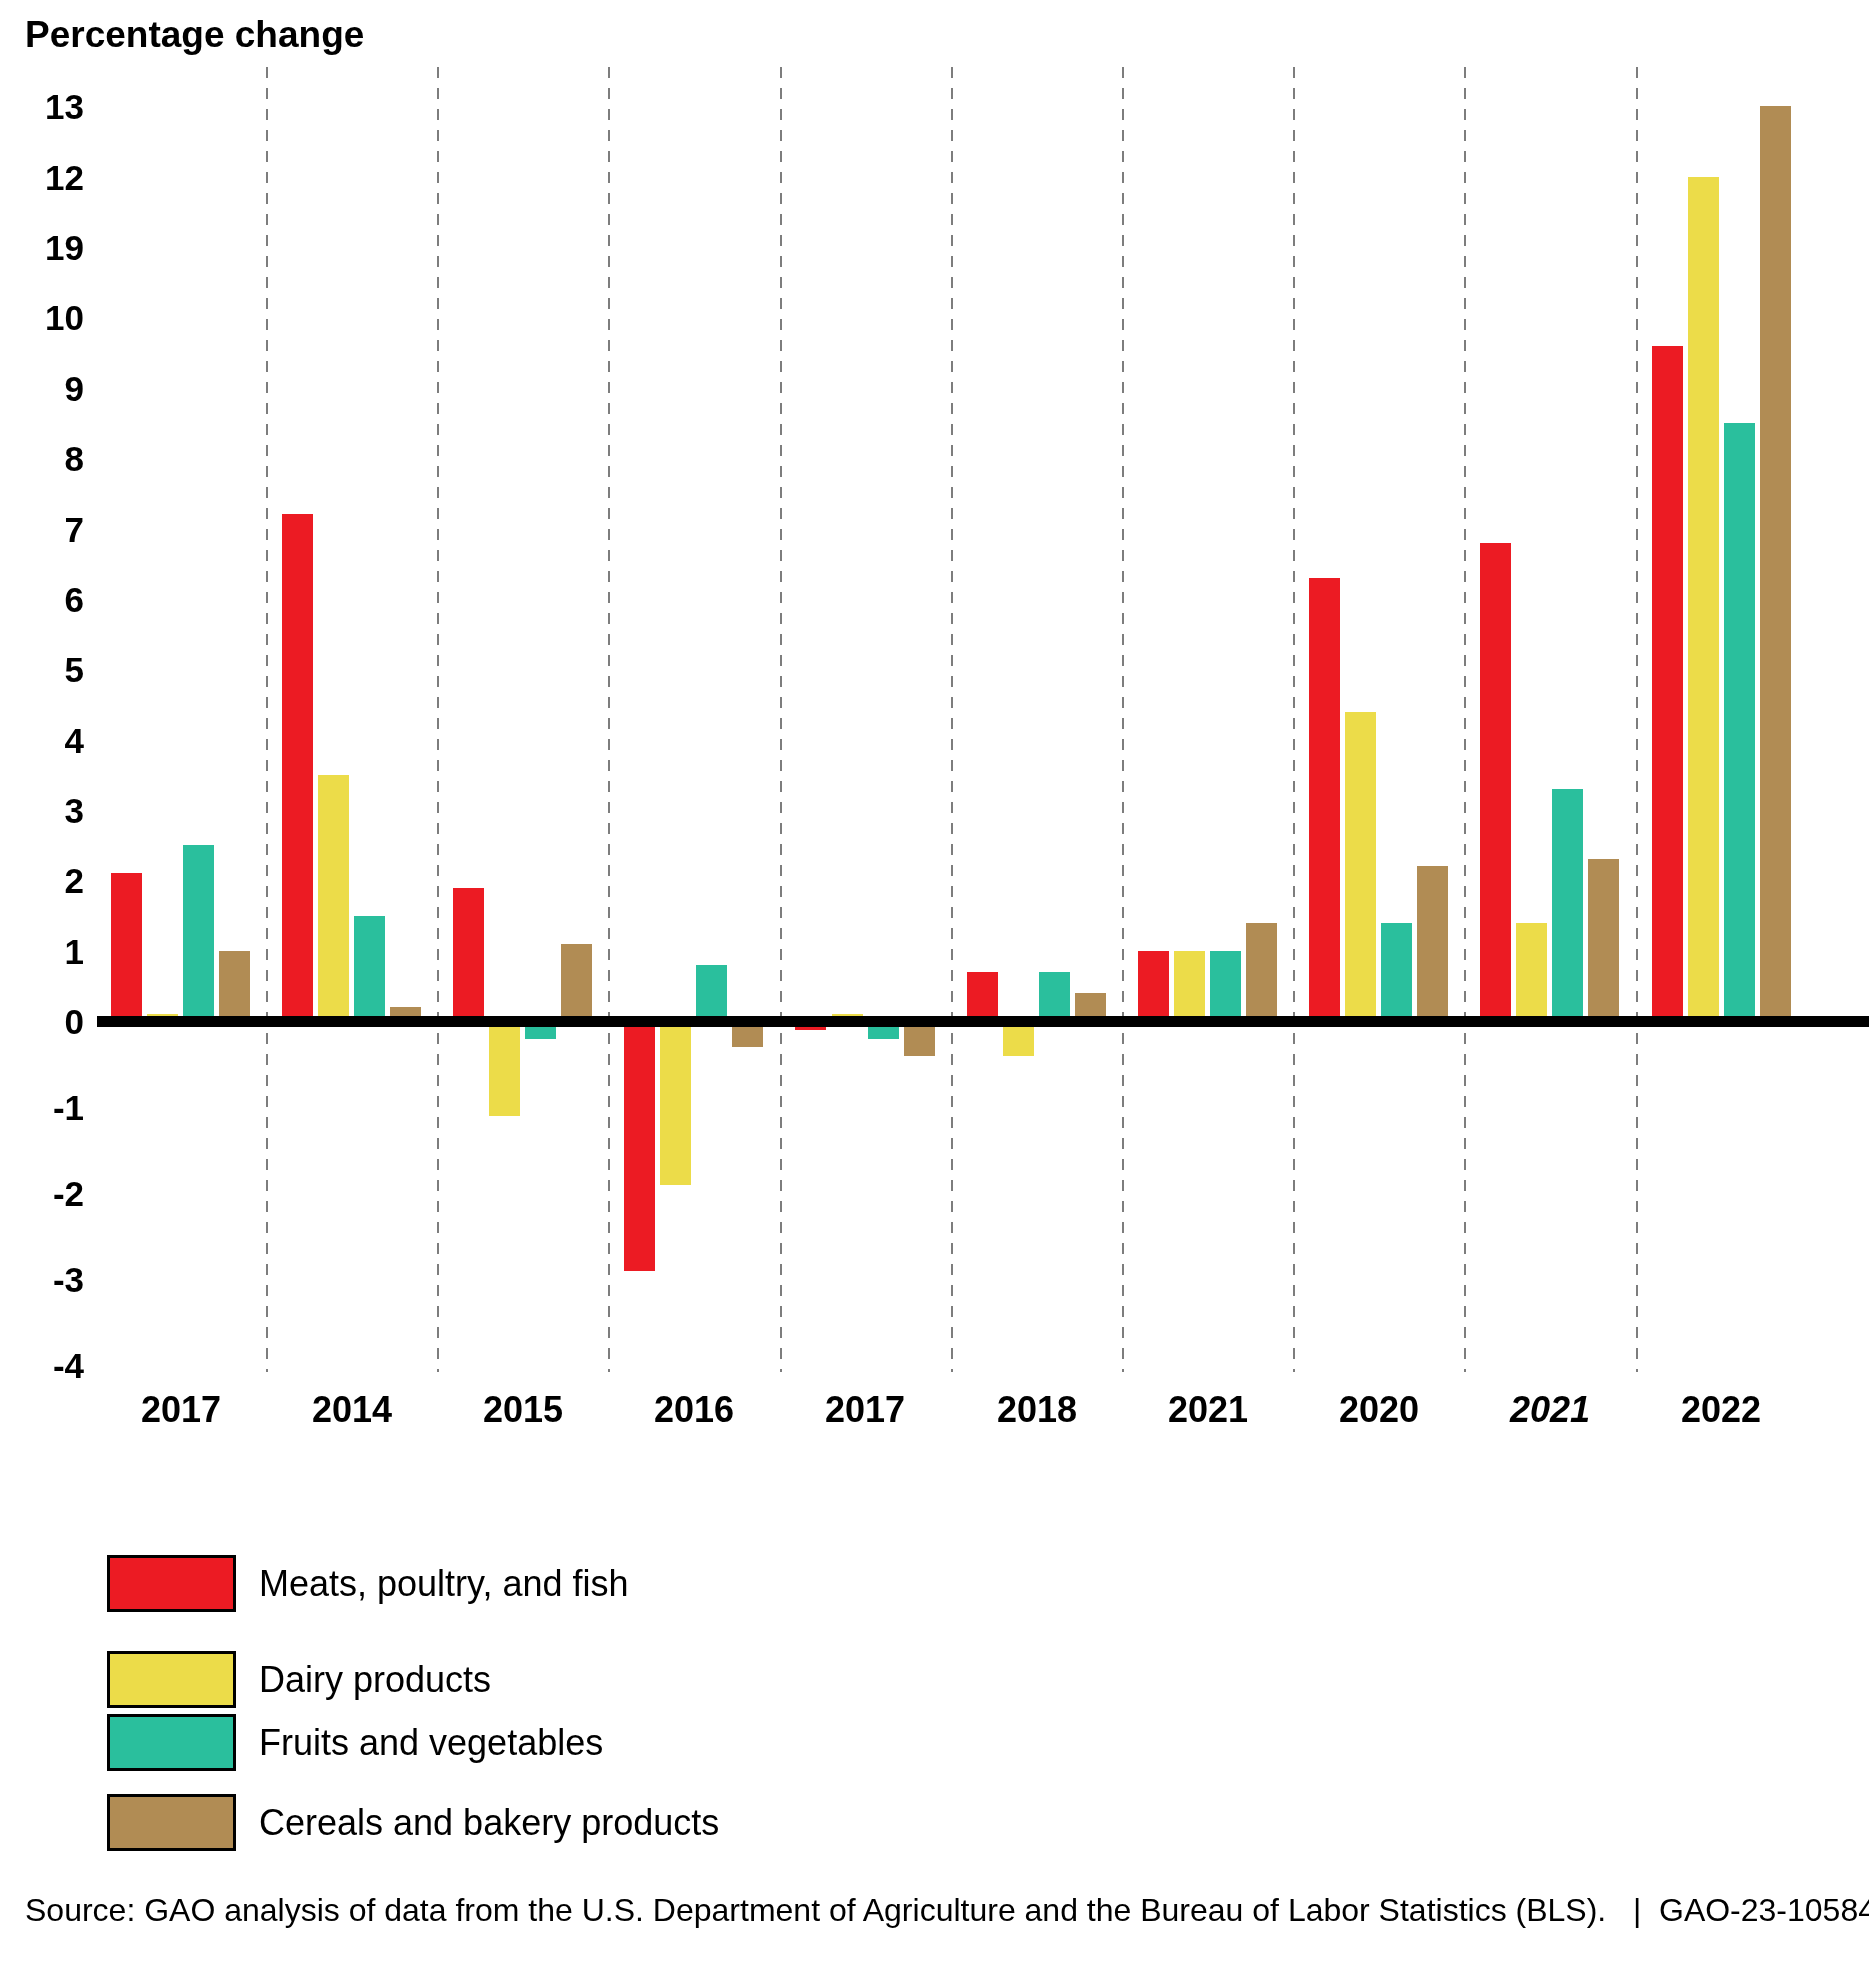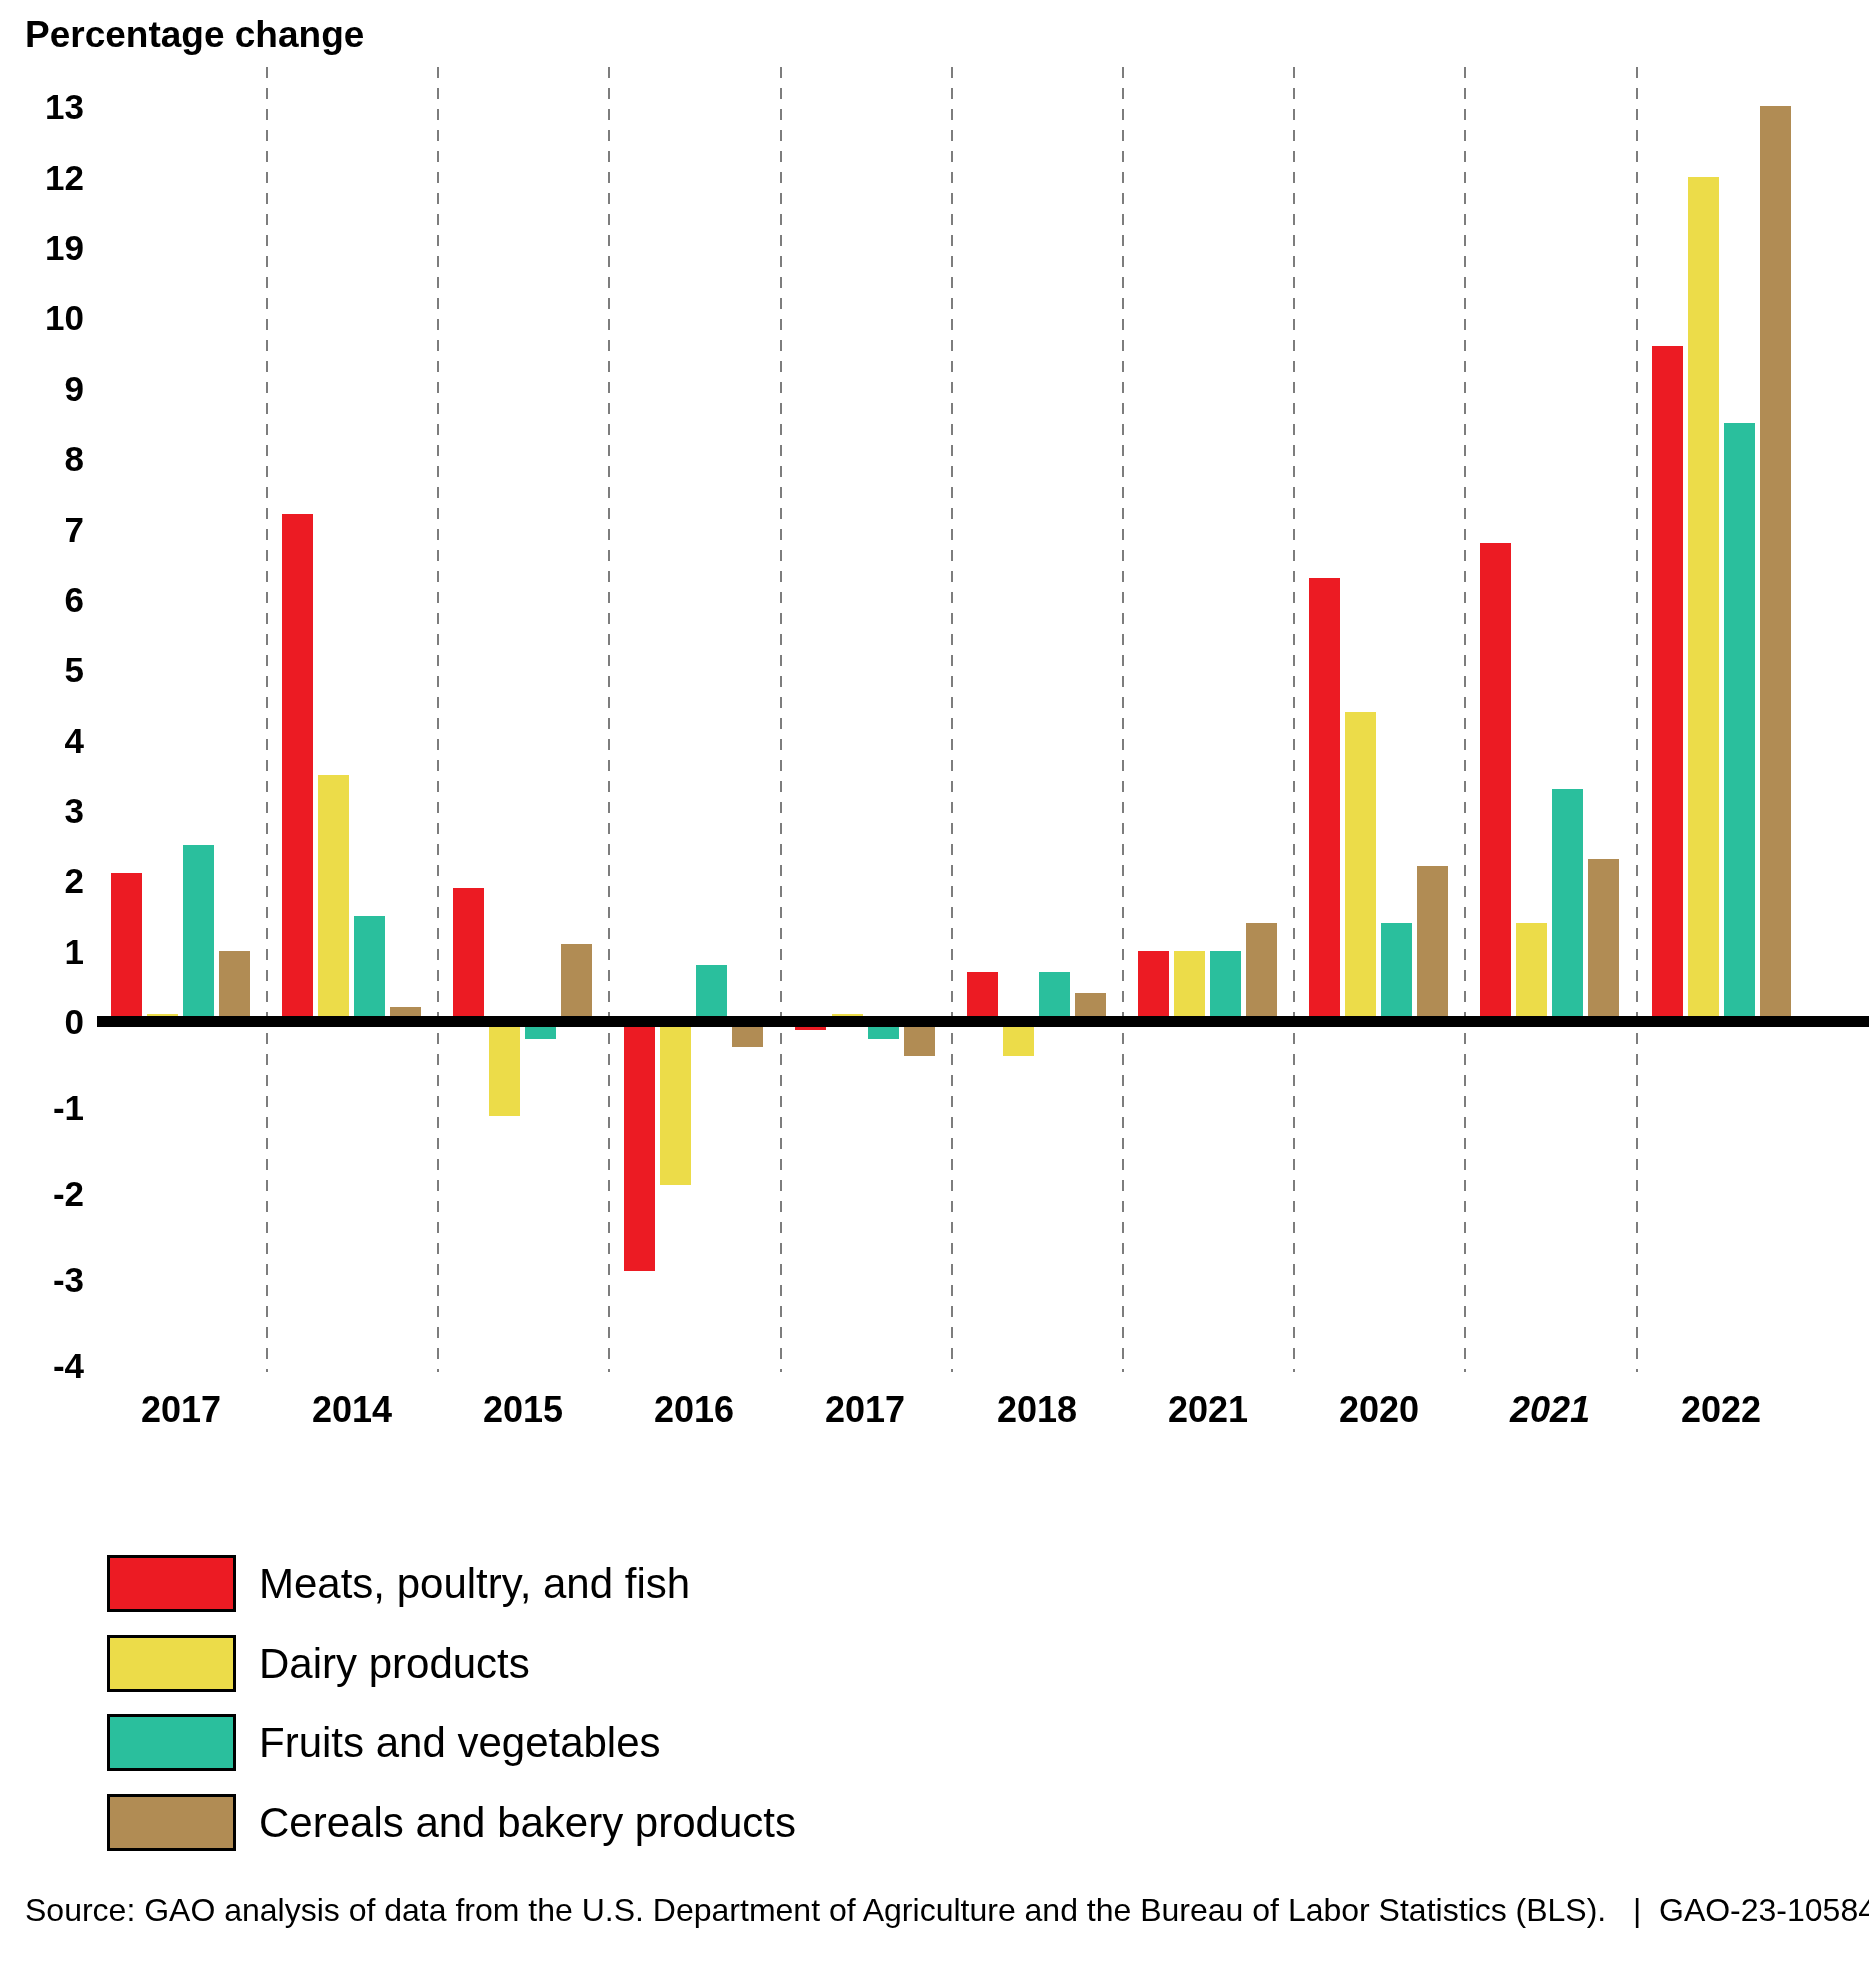--- a/index.html
+++ b/index.html
@@ -30,21 +30,21 @@
     font-size:36px;font-weight:bold;
   }
   #legend{position:absolute;left:107px;top:1555px;}
   .legend-row{position:absolute;left:0;height:57px;}
   .legend-swatch{
     position:absolute;left:0;top:0;width:129px;height:57px;
     border:3.1px solid #000;box-sizing:border-box;
   }
   .legend-label{
     position:absolute;left:152px;top:50%;transform:translateY(-50%);
-    font-size:42px;white-space:nowrap;
+    font-size:36px;white-space:nowrap;
   }
   .source{
     position:absolute;left:25px;top:1892px;font-size:32px;white-space:nowrap;
   }
   .source span{white-space:nowrap;}
 </style>
 </head>
 <body>
 
 <div class="title">Percentage change</div>
@@ -128,21 +128,21 @@
     <div class="bar" style="left: 1724px; width: 31px; background: rgb(42, 191, 157); top: 423px; height: 601px;"></div>
     <div class="bar" style="left: 1760px; width: 31px; background: rgb(177, 140, 84); top: 106px; height: 918px;"></div>
     <div class="year-label" style="left: 1635px;">2022</div>
   </div>
 
 <div id="legend">
     <div class="legend-row" style="top: 0px; width: 1073px;">
       <div class="legend-swatch" style="background: rgb(236, 27, 35);"></div>
       <div class="legend-label">Meats, poultry, and fish</div>
     </div>
-    <div class="legend-row" style="top: 80px; width: 1073px;">
+    <div class="legend-row" style="top: 96px; width: 1073px;">
       <div class="legend-swatch" style="background: rgb(236, 220, 73);"></div>
       <div class="legend-label">Dairy products</div>
     </div>
     <div class="legend-row" style="top: 159px; width: 1073px;">
       <div class="legend-swatch" style="background: rgb(42, 191, 157);"></div>
       <div class="legend-label">Fruits and vegetables</div>
     </div>
     <div class="legend-row" style="top: 239px; width: 1073px; padding-left: 24px;">
       <div class="legend-swatch" style="background: rgb(177, 140, 84);"></div>
       <div class="legend-label">Cereals and bakery products</div>

